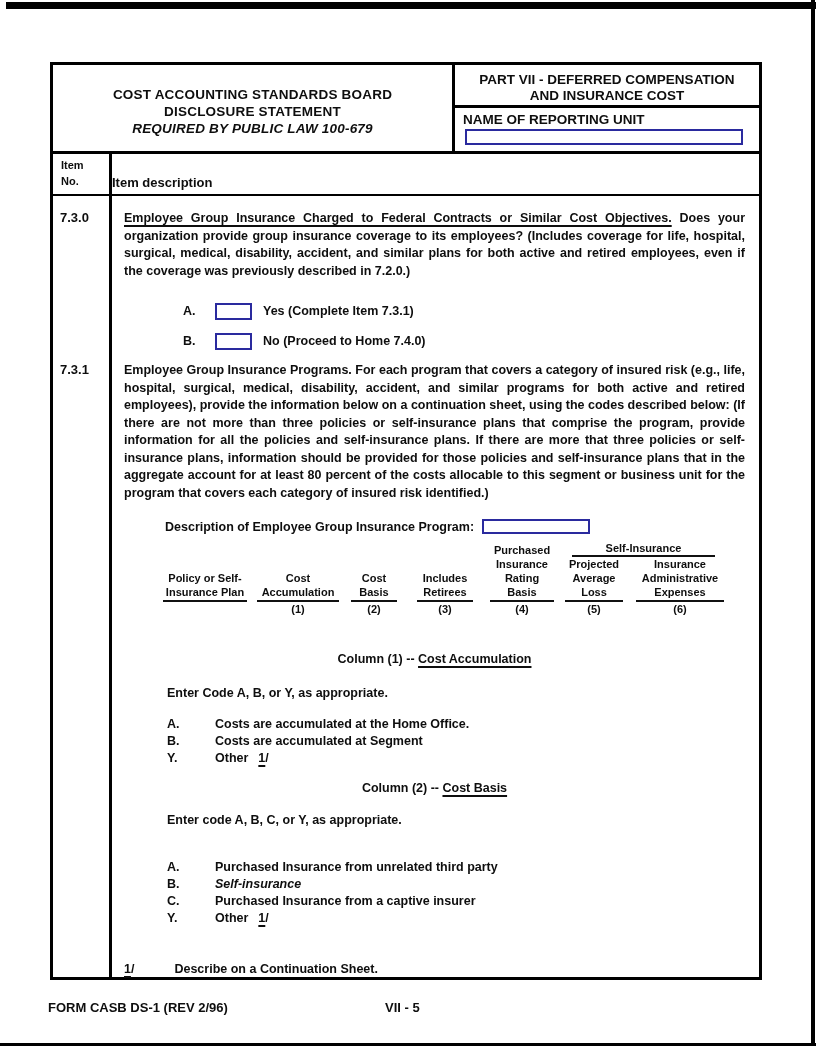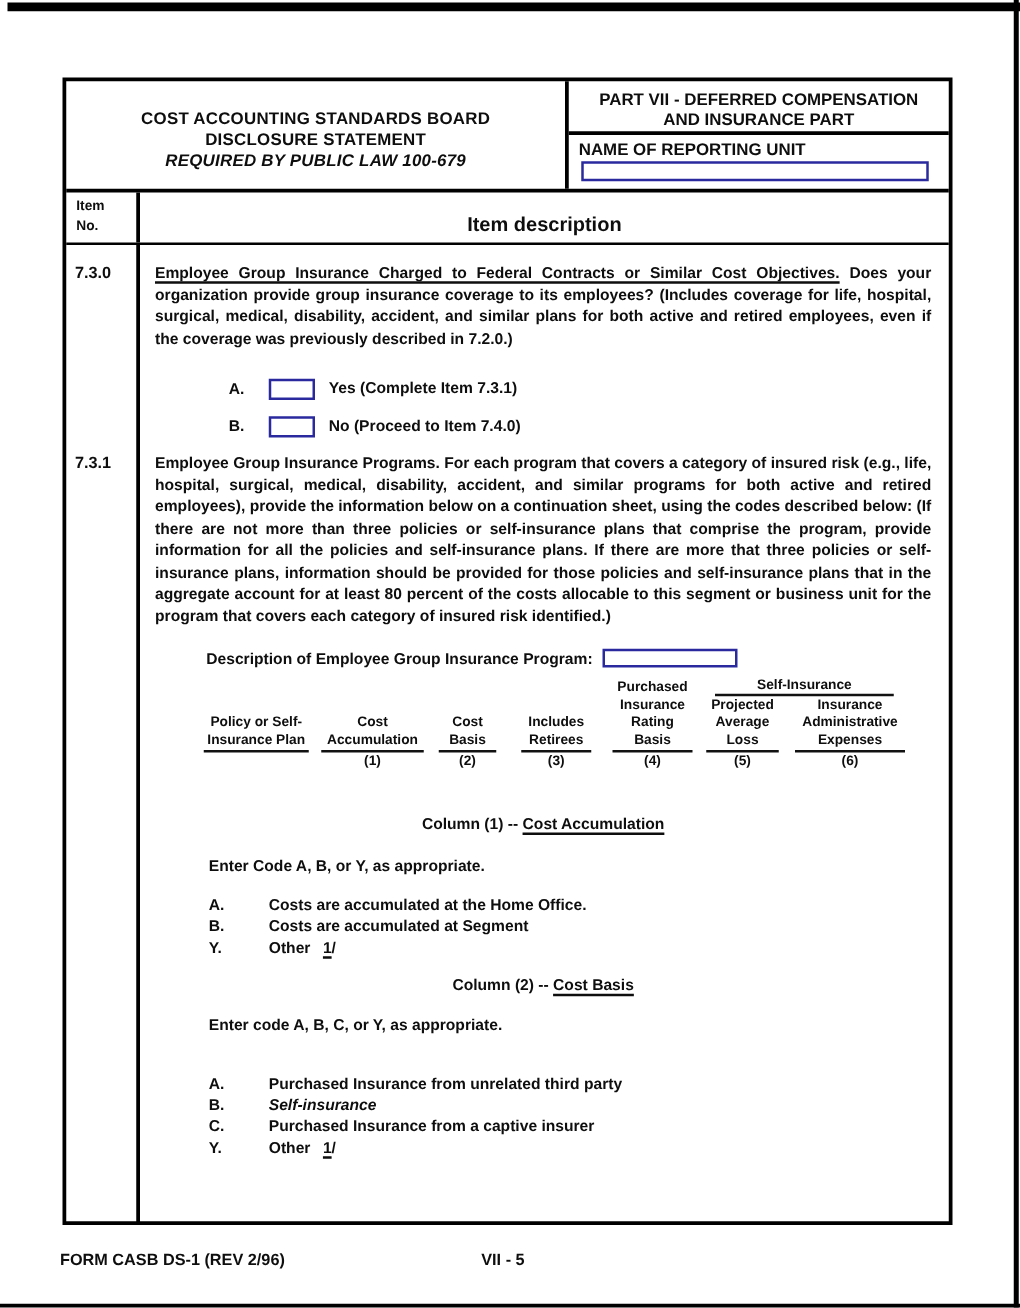--- a/index.html
+++ b/index.html
@@ -33,22 +33,22 @@
   .blue-input{border:2px solid #2a2a9e;background:#fff;box-sizing:border-box;}
   .name-input{display:block;margin-top:2px;margin-left:2px;width:278px;height:16px;}
 
   
   .colhdr-row{display:flex;height:40px;border-bottom:2px solid #000;}
   .colhdr-left{
     width:59px;border-right:3px solid #000;box-sizing:border-box;
     font-size:11px;line-height:16px;padding:3px 0 0 8px;
   }
   .colhdr-right{
-    flex:1;display:flex;align-items:flex-end;justify-content:center;
-    font-size:16px;padding-bottom:4px;
+    flex:1;display:flex;align-items:flex-end;
+    font-size:13px;padding-bottom:4px;
   }
 
   
   .content-row{display:flex;height:783px;}
   .num-col{width:59px;border-right:3px solid #000;box-sizing:border-box;position:relative;}
   .inum{position:absolute;left:7px;font-size:13px;}
   .desc-col{flex:1;position:relative;padding:0 14px 0 12px;box-sizing:border-box;}
 
   .para{margin:0;font-size:12.5px;line-height:17.5px;text-align:justify;letter-spacing:0;}
   .p730{margin-top:14px;}
@@ -96,21 +96,21 @@
 
   <div class="hdr-row">
     <div class="hdr-left">
       <div>COST ACCOUNTING STANDARDS BOARD</div>
       <div>DISCLOSURE STATEMENT</div>
       <div class="it">REQUIRED BY PUBLIC LAW 100-679</div>
     </div>
     <div class="hdr-right">
       <div class="part-title">
         <div>PART VII - DEFERRED COMPENSATION</div>
-        <div>AND INSURANCE PART</div>
+        <div>AND INSURANCE COST</div>
       </div>
       <div class="name-cell">
         <div>NAME OF REPORTING UNIT</div>
         <div class="blue-input name-input"></div>
       </div>
     </div>
   </div>
 
   <div class="colhdr-row">
     <div class="colhdr-left">
@@ -130,21 +130,21 @@
 
     <div class="desc-col">
 
       <p class="para p730"><u>Employee Group Insurance Charged to Federal Contracts or Similar Cost Objectives.</u>
         <span>Does your organization provide group insurance coverage to its employees?  (Includes coverage for life, hospital, surgical, medical, disability, accident, and similar plans for both active and retired employees, even if the coverage was previously described in 7.2.0.)</span></p>
 
       <div class="opt-row" style="margin-top:23px">
         <span class="opt-code">A.</span><span class="checkbox"></span><span>Yes (Complete Item 7.3.1)</span>
       </div>
       <div class="opt-row" style="margin-top:12px">
-        <span class="opt-code">B.</span><span class="checkbox"></span><span>No (Proceed to Item 7.4.0)</span>
+        <span class="opt-code">B.</span><span class="checkbox"></span><span>No (Proceed to Home 7.4.0)</span>
       </div>
 
       <p class="para p731">Employee Group Insurance Programs.  For each program that covers a category of insured risk (e.g., life, hospital, surgical, medical, disability, accident, and similar programs for both active and retired employees), provide the information below on a continuation sheet, using the codes described below: (If there are not more than three policies or self-insurance plans that comprise the program, provide information for all the policies and self-insurance plans.  If there are more that three policies or self-insurance plans, information should be provided for those policies and self-insurance plans that in the aggregate account for at least 80 percent of the costs allocable to this segment or business unit for the program that covers each category of insured risk identified.)</p>
 
       <div class="desc-line">
         <span>Description of Employee Group Insurance Program:</span><span class="blue-input desc-input"></span>
       </div>
 
       <div class="cols-table">
         <div class="si-group">Self-Insurance</div>
@@ -216,20 +216,23 @@
 
       <div class="intro" style="margin-top:15px">Enter code A, B, C, or Y, as appropriate.</div>
 
       <div class="code-list" style="margin-top:30px">
         <div class="code-row"><span class="c-code">A.</span><span>Purchased Insurance from unrelated third party</span></div>
         <div class="code-row"><span class="c-code">B.</span><span class="it">Self-insurance</span></div>
         <div class="code-row"><span class="c-code">C.</span><span>Purchased Insurance from a captive insurer</span></div>
         <div class="code-row"><span class="c-code">Y.</span><span>Other</span><span class="fn-ref"><u>1</u><span>/</span></span></div>
       </div>
 
+      <div class="footnote">
+        <span><u>1</u><span>/</span></span><span class="fn-text">Describe on a Continuation Sheet.</span>
+      </div>
 
     </div>
   </div>
 </div>
 
 <div class="footer">
   <span>FORM CASB DS-1 (REV 2/96)</span>
   <span class="pageno">VII - 5</span>
 </div>
 

